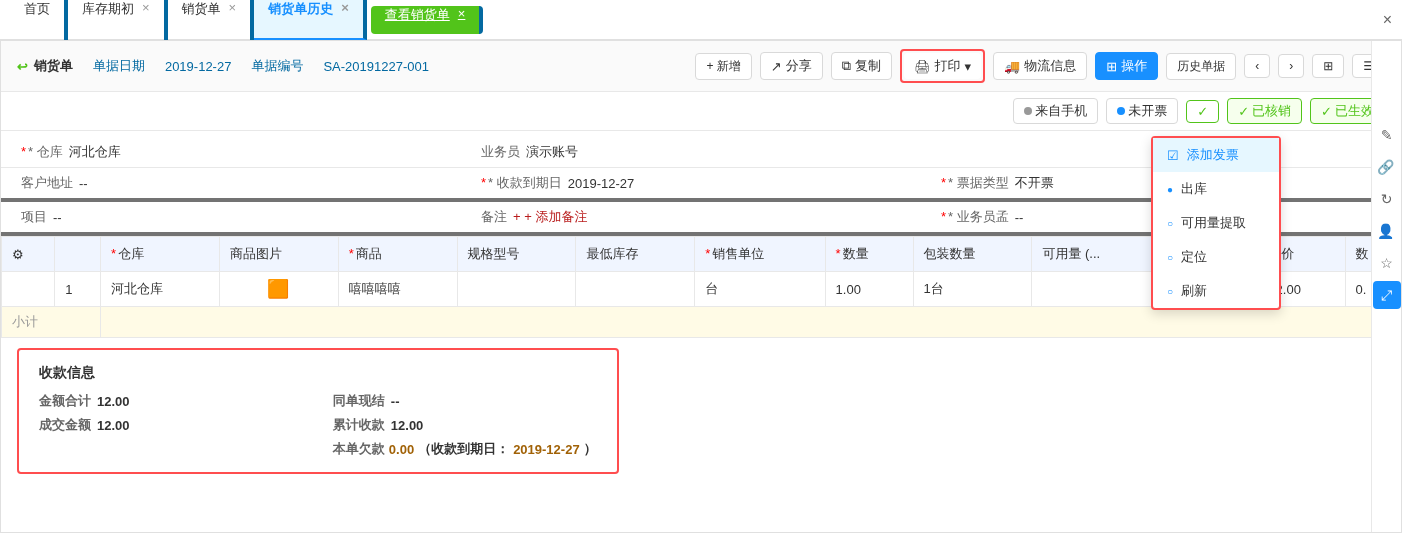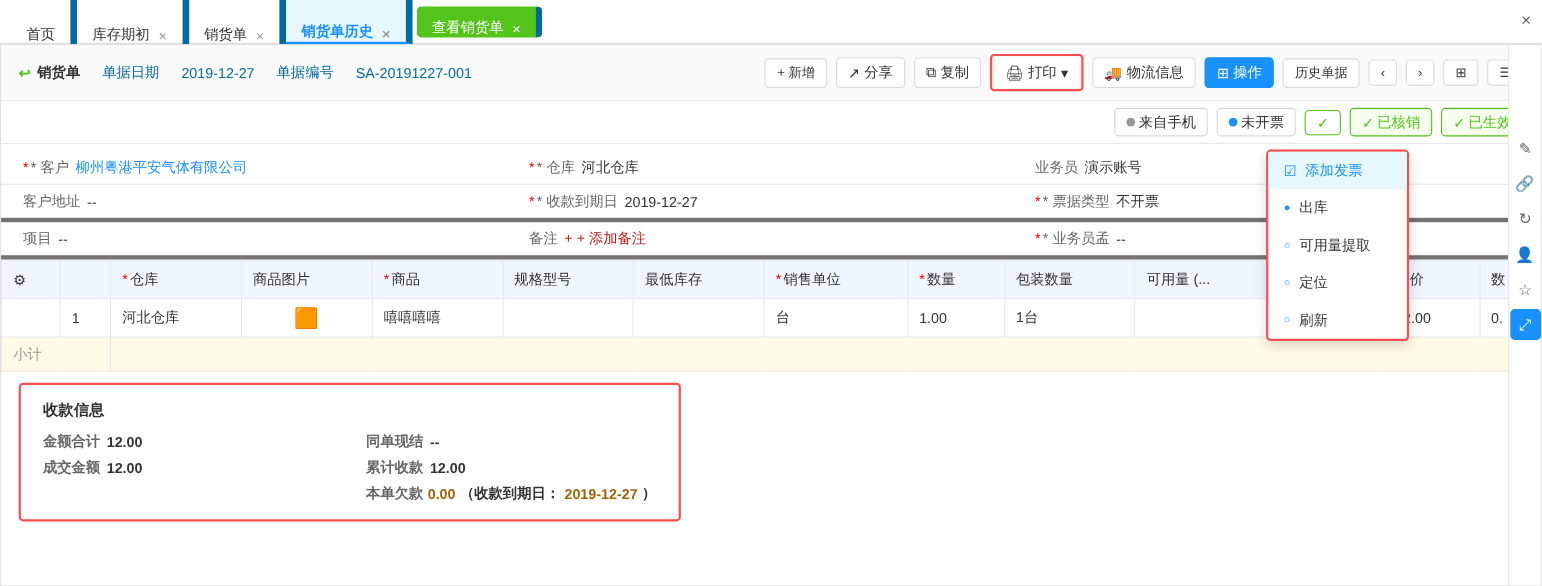--- a/index.html
+++ b/index.html
@@ -4,28 +4,28 @@
   <style>
     * { box-sizing: border-box; margin: 0; padding: 0; font-family: 'Microsoft YaHei', Arial, sans-serif; font-size: 13px; }
     body { background: #f0f2f5; width: 1402px; min-height: 533px; overflow: hidden; }
 
     
     .tab-bar {
       display: flex; align-items: center; background: #fff; border-bottom: 1px solid #e0e0e0;
       height: 40px; padding: 0 10px; position: relative;
     }
     .tab-item {
-      display: flex; align-items: flex-end; padding: 0 14px; height: 40px;
-      cursor: pointer; color: #333; border-right: 6px solid #0369a1; white-space: nowrap;
+      display: flex; align-items: flex-start; padding: 0 14px; height: 40px;
+      cursor: pointer; color: #333; border-right: 4px solid #0369a1; white-space: nowrap;
     }
     .tab-item.active {
       background: #e6f7ff; color: #1890ff; border-bottom: 2px solid #1890ff; font-weight: bold;
     }
     .tab-item .close-icon { margin-left: 8px; color: #999; cursor: pointer; }
-    .tab-item.highlight { background: #52c41a; color: #fff; border-radius: 4px; padding: 0 14px; margin: 0 4px; height: 28px; align-self: center; }
+    .tab-item.highlight { background: #52c41a; color: #fff; border-radius: 4px; padding: 0 14px; margin: 0 4px; height: 28px; align-self: center; text-decoration: underline; }
     .tab-close-btn { position: absolute; right: 10px; top: 50%; transform: translateY(-50%); cursor: pointer; font-size: 16px; color: #666; }
 
     
     .main-content {
       background: #fff; margin: 0; padding: 0;
       border: 1px solid #e0e0e0; position: relative;
     }
 
     
     .doc-header {
@@ -241,24 +241,20 @@
         <span>✓</span>
         <span>已核销</span>
       </div>
       <div class="status-badge2">
         <span>✓</span>
         <span>已生效</span>
       </div>
     </div>
 
     <div class="form-section">
-      <div class="form-row">
-        <span class="form-label required">* 客户</span>
-        <span class="form-value link">柳州粤港平安气体有限公司</span>
-      </div>
       <div class="form-row">
         <span class="form-label required">* 仓库</span>
         <span class="form-value">河北仓库</span>
       </div>
       <div class="form-row">
         <span class="form-label">业务员</span>
         <span class="form-value">演示账号</span>
       </div>
     </div>
 

